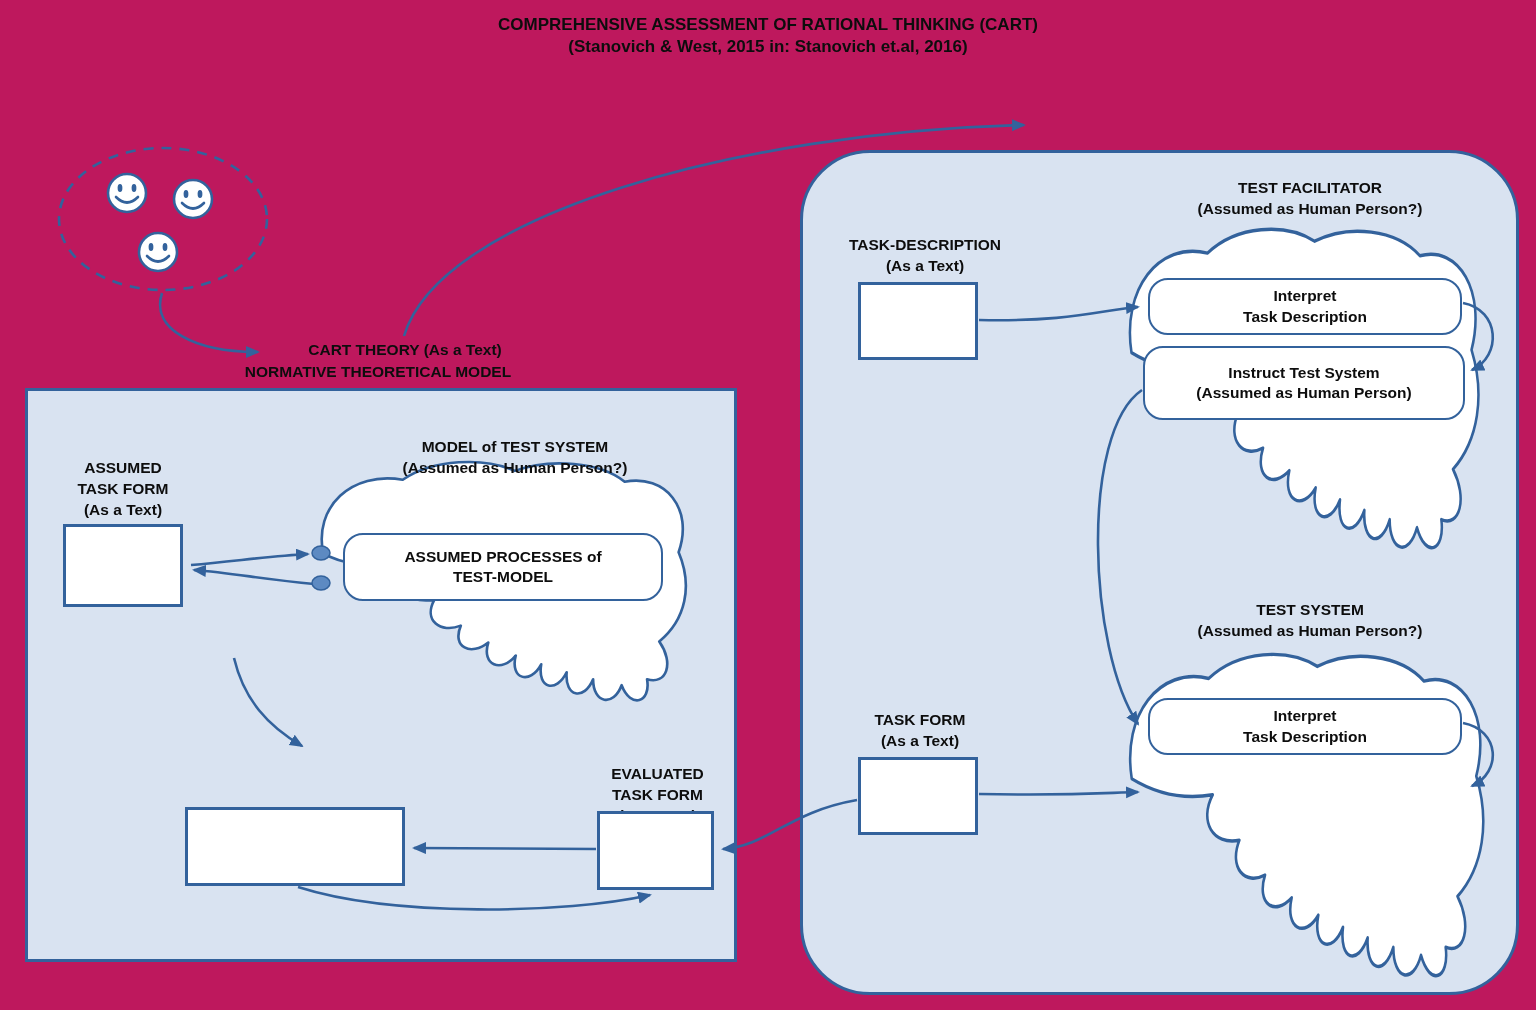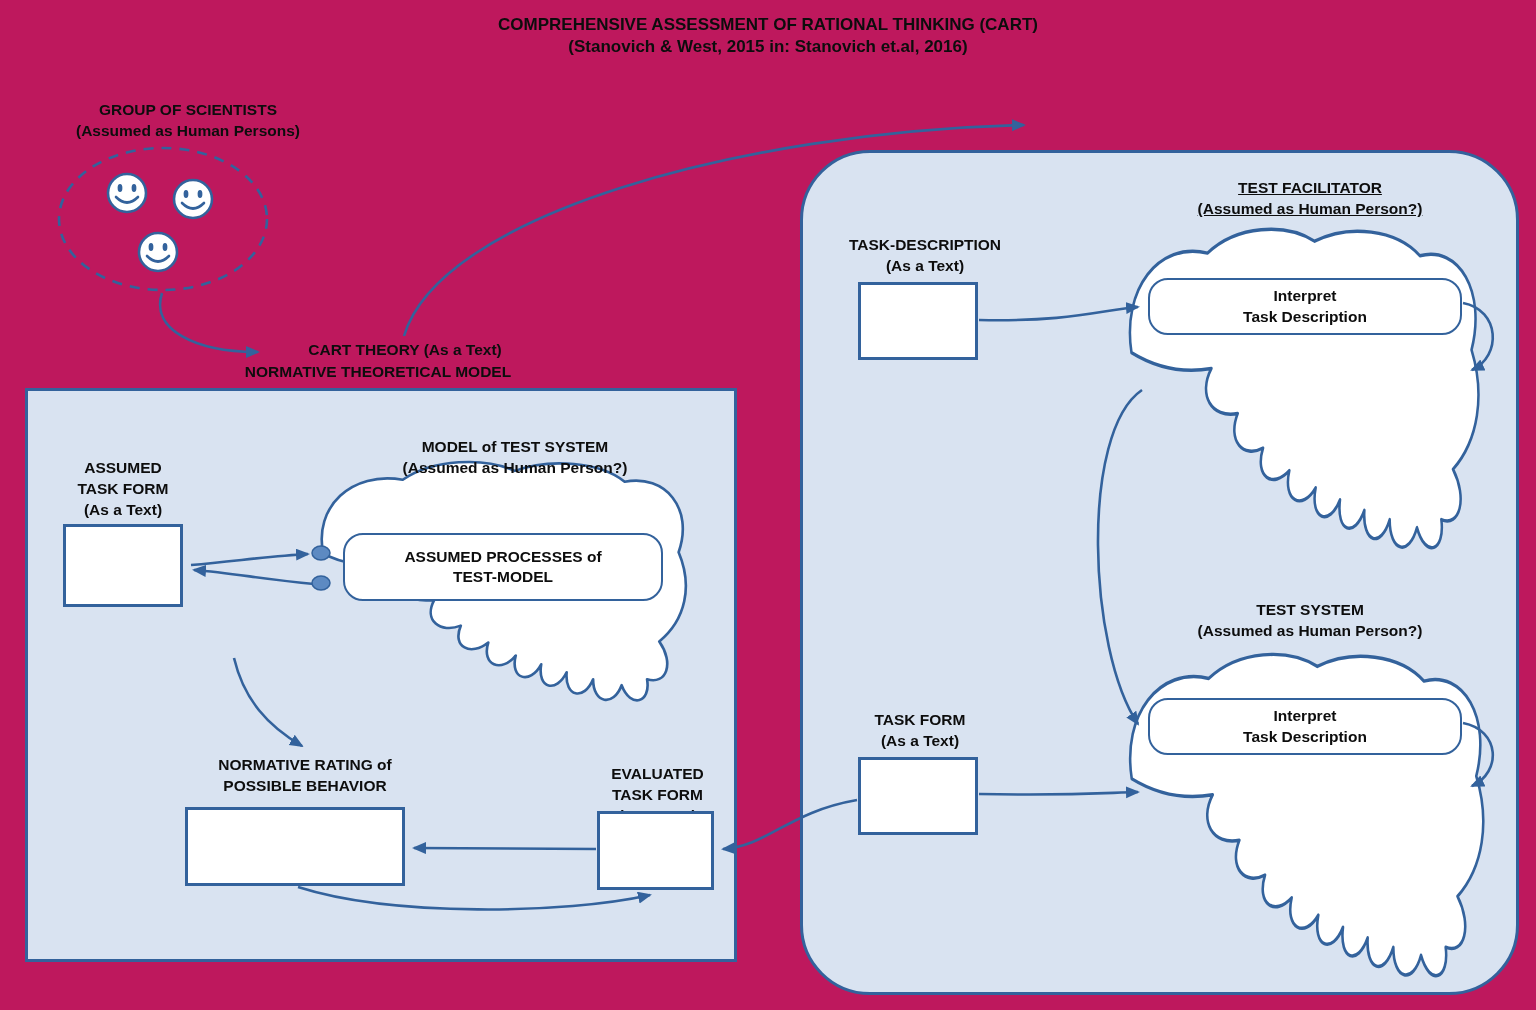--- a/index.html
+++ b/index.html
@@ -80,57 +80,55 @@
       <circle class="face-circle" r="19"></circle>
       <ellipse class="face-eye" cx="-7" cy="-5" rx="2.4" ry="4"></ellipse>
       <ellipse class="face-eye" cx="7" cy="-5" rx="2.4" ry="4"></ellipse>
       <path class="face-smile" d="M -11,4 Q 0,15 11,4"></path>
     </g>
   </svg>
 
   <div class="lbl title" style="left:0;top:14px;width:1536px;">COMPREHENSIVE ASSESSMENT OF RATIONAL THINKING (CART)
 (Stanovich &amp; West, 2015 in: Stanovich et.al, 2016)</div>
 
-  <div class="lbl" style="left:38px;top:100px;width:300px;">GROUP OF SCIENTISTS
-(Assumed as Human Persons)</div>
 
   <div class="lbl" style="left:270px;top:340px;width:270px;">CART THEORY (As a Text)</div>
   <div class="lbl" style="left:208px;top:362px;width:340px;">NORMATIVE THEORETICAL MODEL</div>
 
   <div class="lbl" style="left:350px;top:437px;width:330px;">MODEL of TEST SYSTEM
 (Assumed as Human Person?)</div>
 
   <div class="lbl" style="left:48px;top:458px;width:150px;">ASSUMED
 TASK FORM
 (As a Text)</div>
   <div class="box" style="left:63px;top:524px;width:120px;height:83px;"></div>
 
   <div class="rbox" style="left:343px;top:533px;width:320px;height:68px;">ASSUMED PROCESSES of
 TEST-MODEL</div>
 
 
-  <div class="lbl" style="left:175px;top:755px;width:260px;">NORMATIVE RATING of
-POSSIBLE BEHAVIOR</div>
   <div class="box" style="left:185px;top:807px;width:220px;height:79px;"></div>
 
   <div class="lbl" style="left:595px;top:742px;width:125px;margin-top:22px;">EVALUATED
 TASK FORM
 (As a Text)</div>
   <div class="box" style="left:597px;top:811px;width:117px;height:79px;"></div>
 
 
-  <div class="lbl" style="left:1130px;top:178px;width:360px;text-decoration:underline;">TEST FACILITATOR
+  <div class="lbl" style="left:1130px;top:178px;width:360px;">TEST FACILITATOR
 (Assumed as Human Person?)</div>
 
   <div class="lbl" style="left:820px;top:235px;width:210px;">TASK-DESCRIPTION
 (As a Text)</div>
   <div class="box" style="left:858px;top:282px;width:120px;height:78px;"></div>
 
   <div class="rbox" style="left:1148px;top:278px;width:314px;height:57px;">Interpret
 Task Description</div>
+  <div class="rbox" style="left:1143px;top:346px;width:322px;height:74px;">Instruct Test System
+(Assumed as Human Person)</div>
 
   <div class="lbl" style="left:1130px;top:600px;width:360px;">TEST SYSTEM
 (Assumed as Human Person?)</div>
 
   <div class="lbl" style="left:830px;top:710px;width:180px;">TASK FORM
 (As a Text)</div>
   <div class="box" style="left:858px;top:757px;width:120px;height:78px;"></div>
 
   <div class="rbox" style="left:1148px;top:698px;width:314px;height:57px;">Interpret
 Task Description</div>

